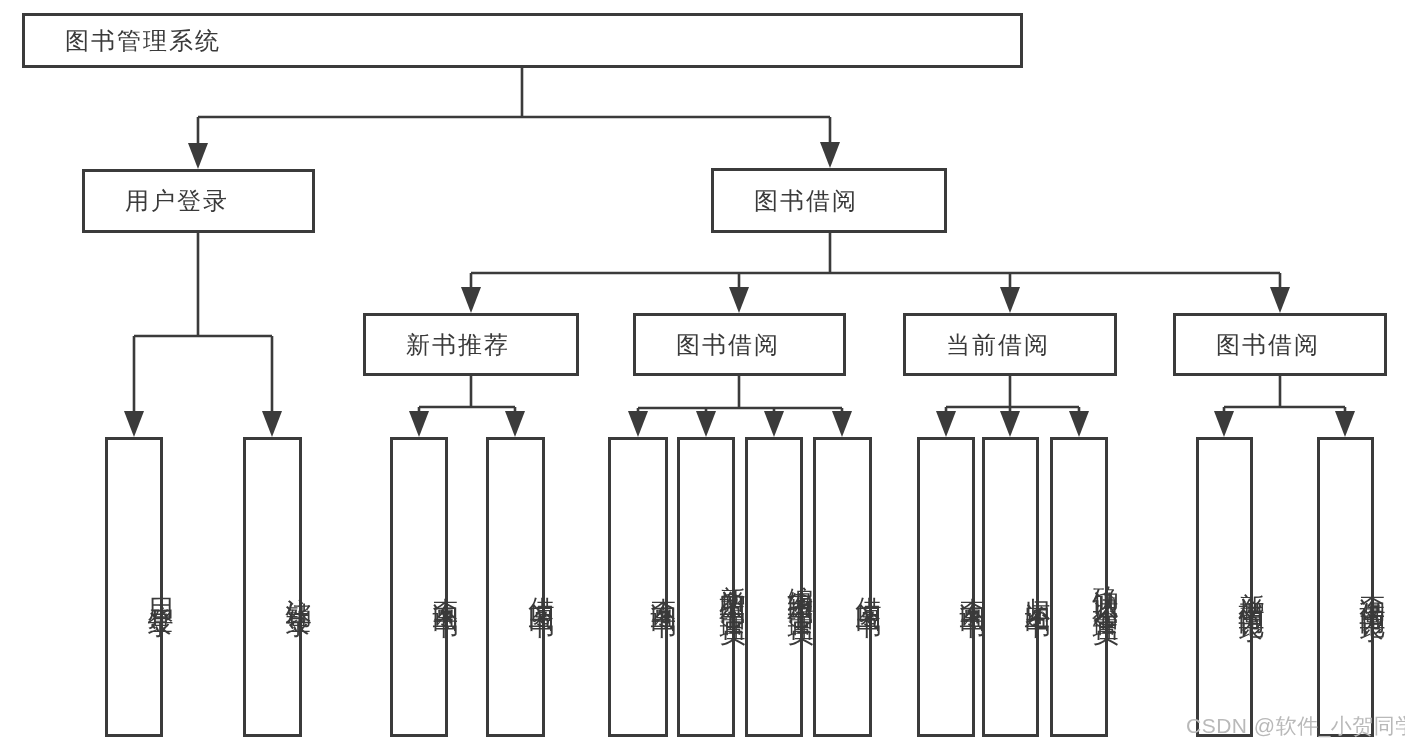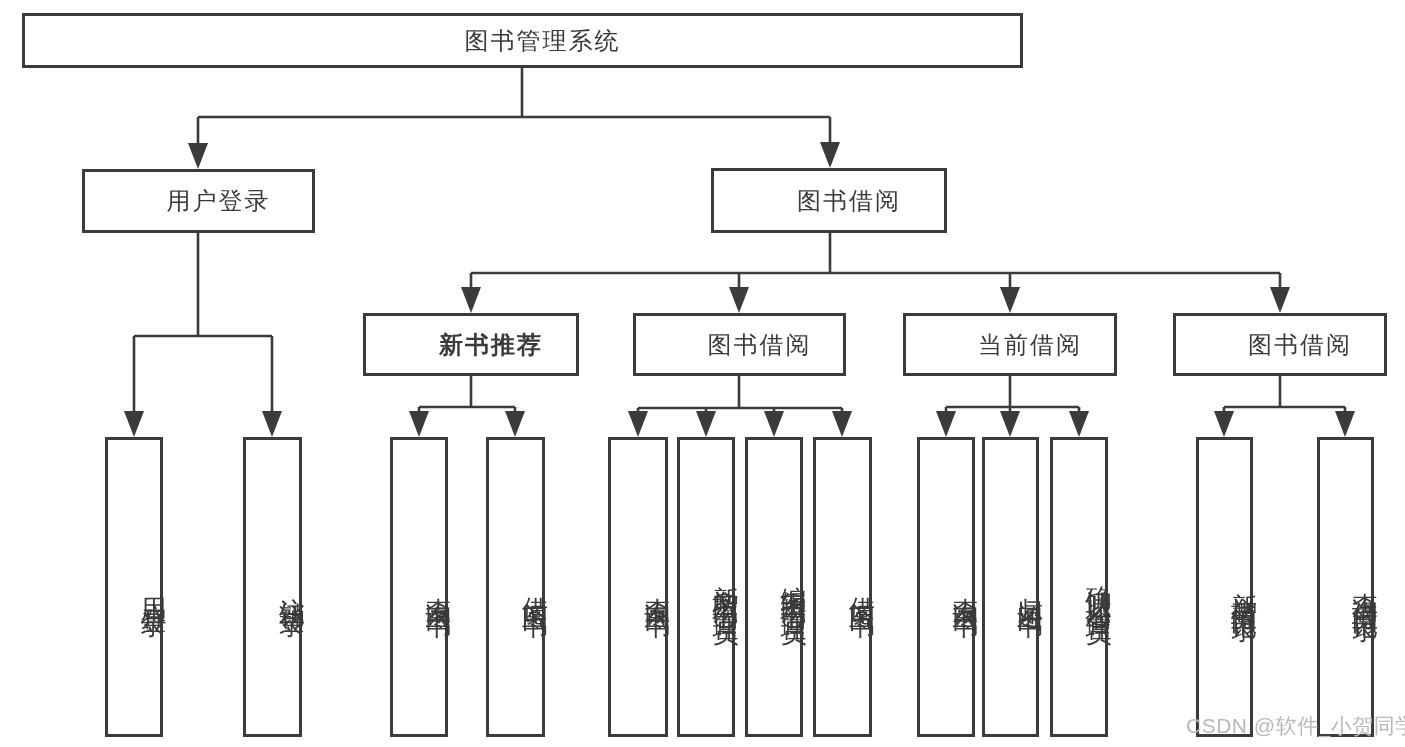--- a/index.html
+++ b/index.html
@@ -20,21 +20,21 @@
     position:absolute;left:0;top:0;width:1405px;height:747px;
     color:var(--line);
   }
   svg.connectors path{stroke:currentColor;stroke-width:2.6;fill:none;}
   svg.connectors polygon{fill:currentColor;stroke:none;}
   .node{
     position:absolute;
     box-sizing:border-box;
     background:var(--background);
     border:3px solid var(--line);
-    display:flex;align-items:center;justify-content:center;
+    display:flex;align-items:center;justify-content:flex-start;
     color:var(--text);
     padding-left:40px;
   }
   .node.h .lbl{
     font-size:24px;
     letter-spacing:2px;
     white-space:nowrap;
   }
   .node.v .lbl{
     writing-mode:vertical-rl;
@@ -112,21 +112,21 @@
     <span class="lbl">图书管理系统</span>
   </div>
 
   <div class="node h" style="left:82px;top:169px;width:233px;height:64px;">
     <span class="lbl">用户登录</span>
   </div>
   <div class="node h" style="left:711px;top:168px;width:236px;height:65px;">
     <span class="lbl">图书借阅</span>
   </div>
 
-  <div class="node h" style="left:363px;top:313px;width:216px;height:63px;font-weight:bold;">
+  <div class="node h" style="left:363px;top:313px;width:216px;height:63px;">
     <span class="lbl">新书推荐</span>
   </div>
   <div class="node h" style="left:903px;top:313px;width:214px;height:63px;">
     <span class="lbl">当前借阅</span>
   </div>
   <div class="node h" style="left:633px;top:313px;width:213px;height:63px;">
     <span class="lbl">图书借阅</span>
   </div>
   <div class="node h" style="left:1173px;top:313px;width:214px;height:63px;">
     <span class="lbl">图书借阅</span>

